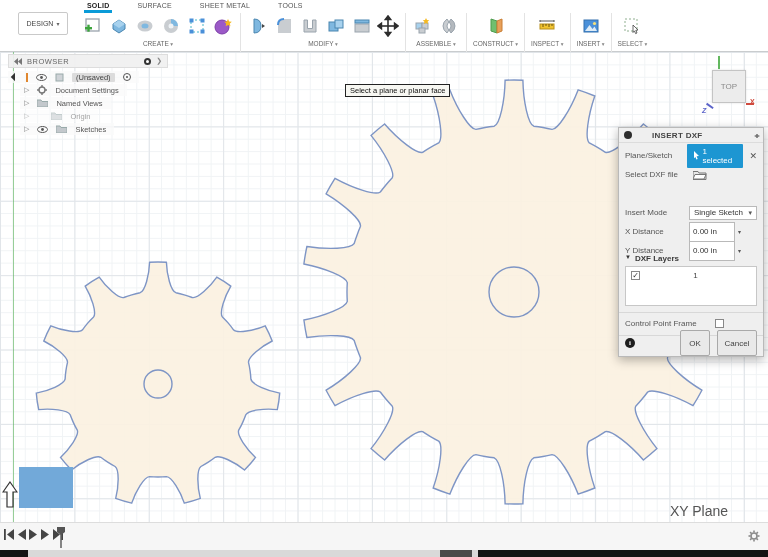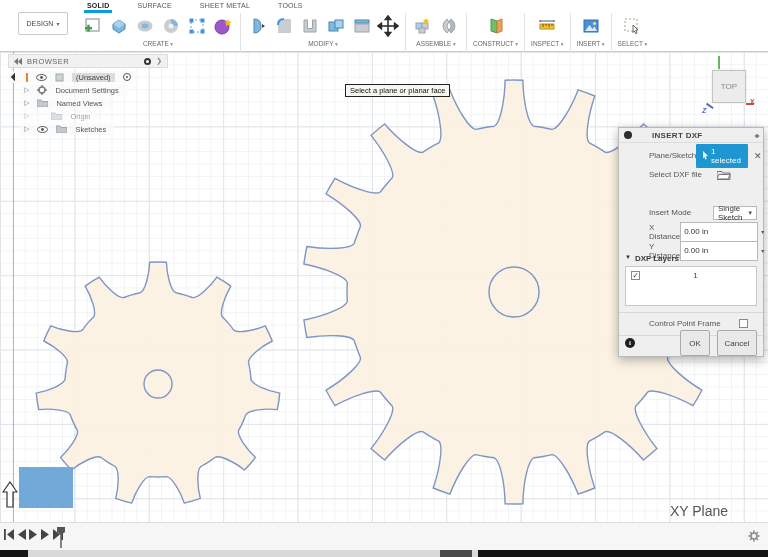--- a/index.html
+++ b/index.html
@@ -74,28 +74,28 @@
   .dim { opacity:.55; }
 
   
   .dialog { position:absolute; left:618px; top:127px; width:146px; height:230px; background:#efefef;
             border:1px solid #b9b9b9; box-shadow:0 3px 10px rgba(0,0,0,.3); z-index:50; font-size:8px; color:#555; }
   .dlg-header { height:15px; display:flex; align-items:center; gap:20px; padding:0 5px; border-bottom:1px solid #dcdcdc; }
   .dlg-title { flex:1; font-size:8px; font-weight:bold; color:#444; letter-spacing:.3px; }
   .dlg-dot { width:8px; height:8px; border-radius:50%; background:#2d2d2d; }
   .dlg-expand { color:#777; font-size:8px; letter-spacing:-2px; }
   .dlg-row { position:absolute; left:6px; right:6px; height:15px; display:flex; align-items:center; }
-  .dlg-label { width:64px; font-size:8px; color:#555;margin-left:24px; }
+  .dlg-label { width:64px; font-size:8px; color:#555; }
   .chip-blue { background:#1d96d2; color:#fff; height:24px; display:flex; align-items:center; gap:3px;
                padding:0 6px; font-size:8px; border-radius:1px; }
   .clear-x { margin-left:6px; color:#555; font-size:9px; }
   .dropdown { flex:1; height:14px; background:#fff; border:1px solid #b9b9b9; display:flex;
               align-items:center; padding:0 4px; font-size:8px; color:#333; justify-content:space-between; }
   .dropdown::after { content:"▾"; color:#555; font-size:7px; }
-  .num-input { width:78px; height:13px; background:#fff; border:1px solid #b9b9b9; font-size:8px;
+  .num-input { width:46px; height:13px; background:#fff; border:1px solid #b9b9b9; font-size:8px;
                color:#333; padding:9px 3px; font-family:"Liberation Sans", sans-serif; }
   .mini-caret { margin-left:3px; color:#555; font-size:6px; }
   .section-head { position:absolute; left:6px; display:flex; align-items:flex-start; gap:4px;
                   font-weight:bold; color:#3a3a3a; font-size:8px; }
   .section-head::before { content:"▼"; font-size:6px; color:#333; }
   .layer-box { position:absolute; left:6px; right:6px; top:138px; height:40px; background:#fff;
                border:1px solid #c7c7c7; }
   .layer-row { display:flex; align-items:center; padding:4px 5px; gap:0; }
   .cbx { width:9px; height:9px; border:1px solid #888; background:#fff; font-size:8px; line-height:8px;
          color:#333; text-align:center; }

